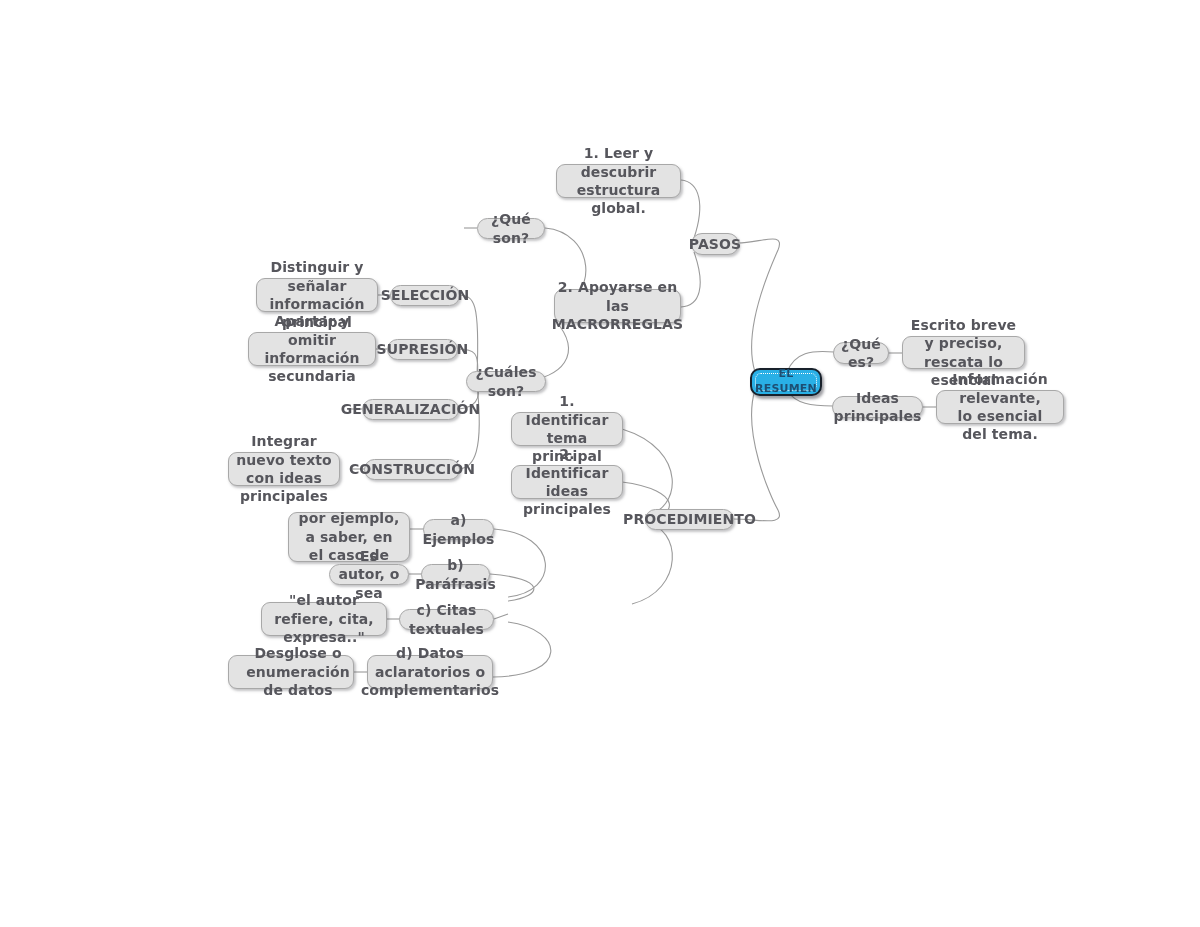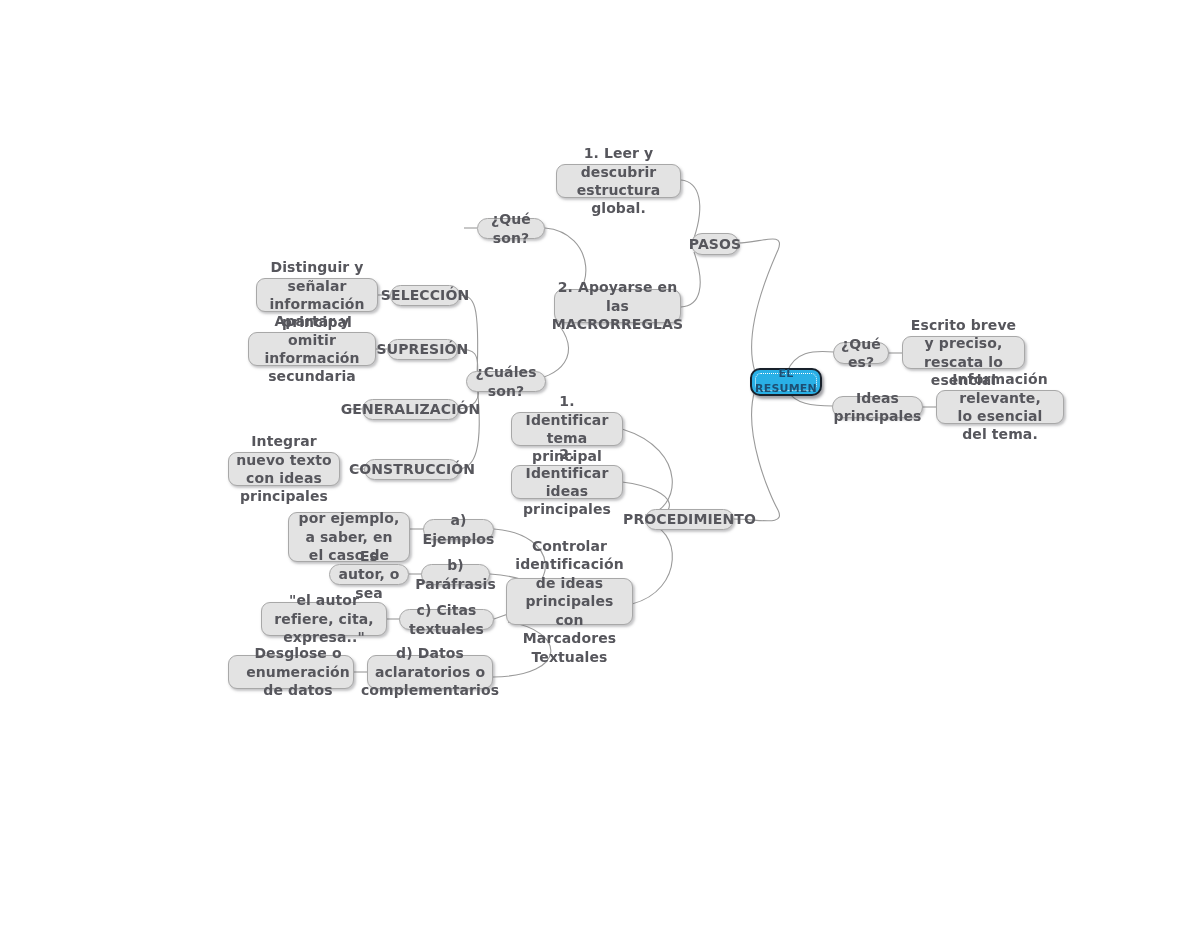--- a/index.html
+++ b/index.html
@@ -204,25 +204,20 @@
   </div>
   <div class="node" style="left:511px; top:412px; width:112px; height:34px;">
     <span>1. Identificar tema
 principal</span>
   </div>
   <div class="node" style="left:511px; top:465px; width:112px; height:34px;">
     <span>2. Identificar ideas
 principales</span>
   </div>
 
-  <div class="node" style="left:506px; top:578px; width:127px; height:47px;">
-    <span>Controlar identificación
-de ideas principales con
-Marcadores Textuales</span>
-  </div>
 
   <div class="node pill" style="left:423px; top:519px; width:71px; height:21px;">
     <span>a) Ejemplos</span>
   </div>
   <div class="node" style="left:288px; top:512px; width:122px; height:50px;">
     <span>por ejemplo, a saber, en
 el caso de</span>
   </div>
 
   <div class="node pill" style="left:421px; top:564px; width:69px; height:21px;">

